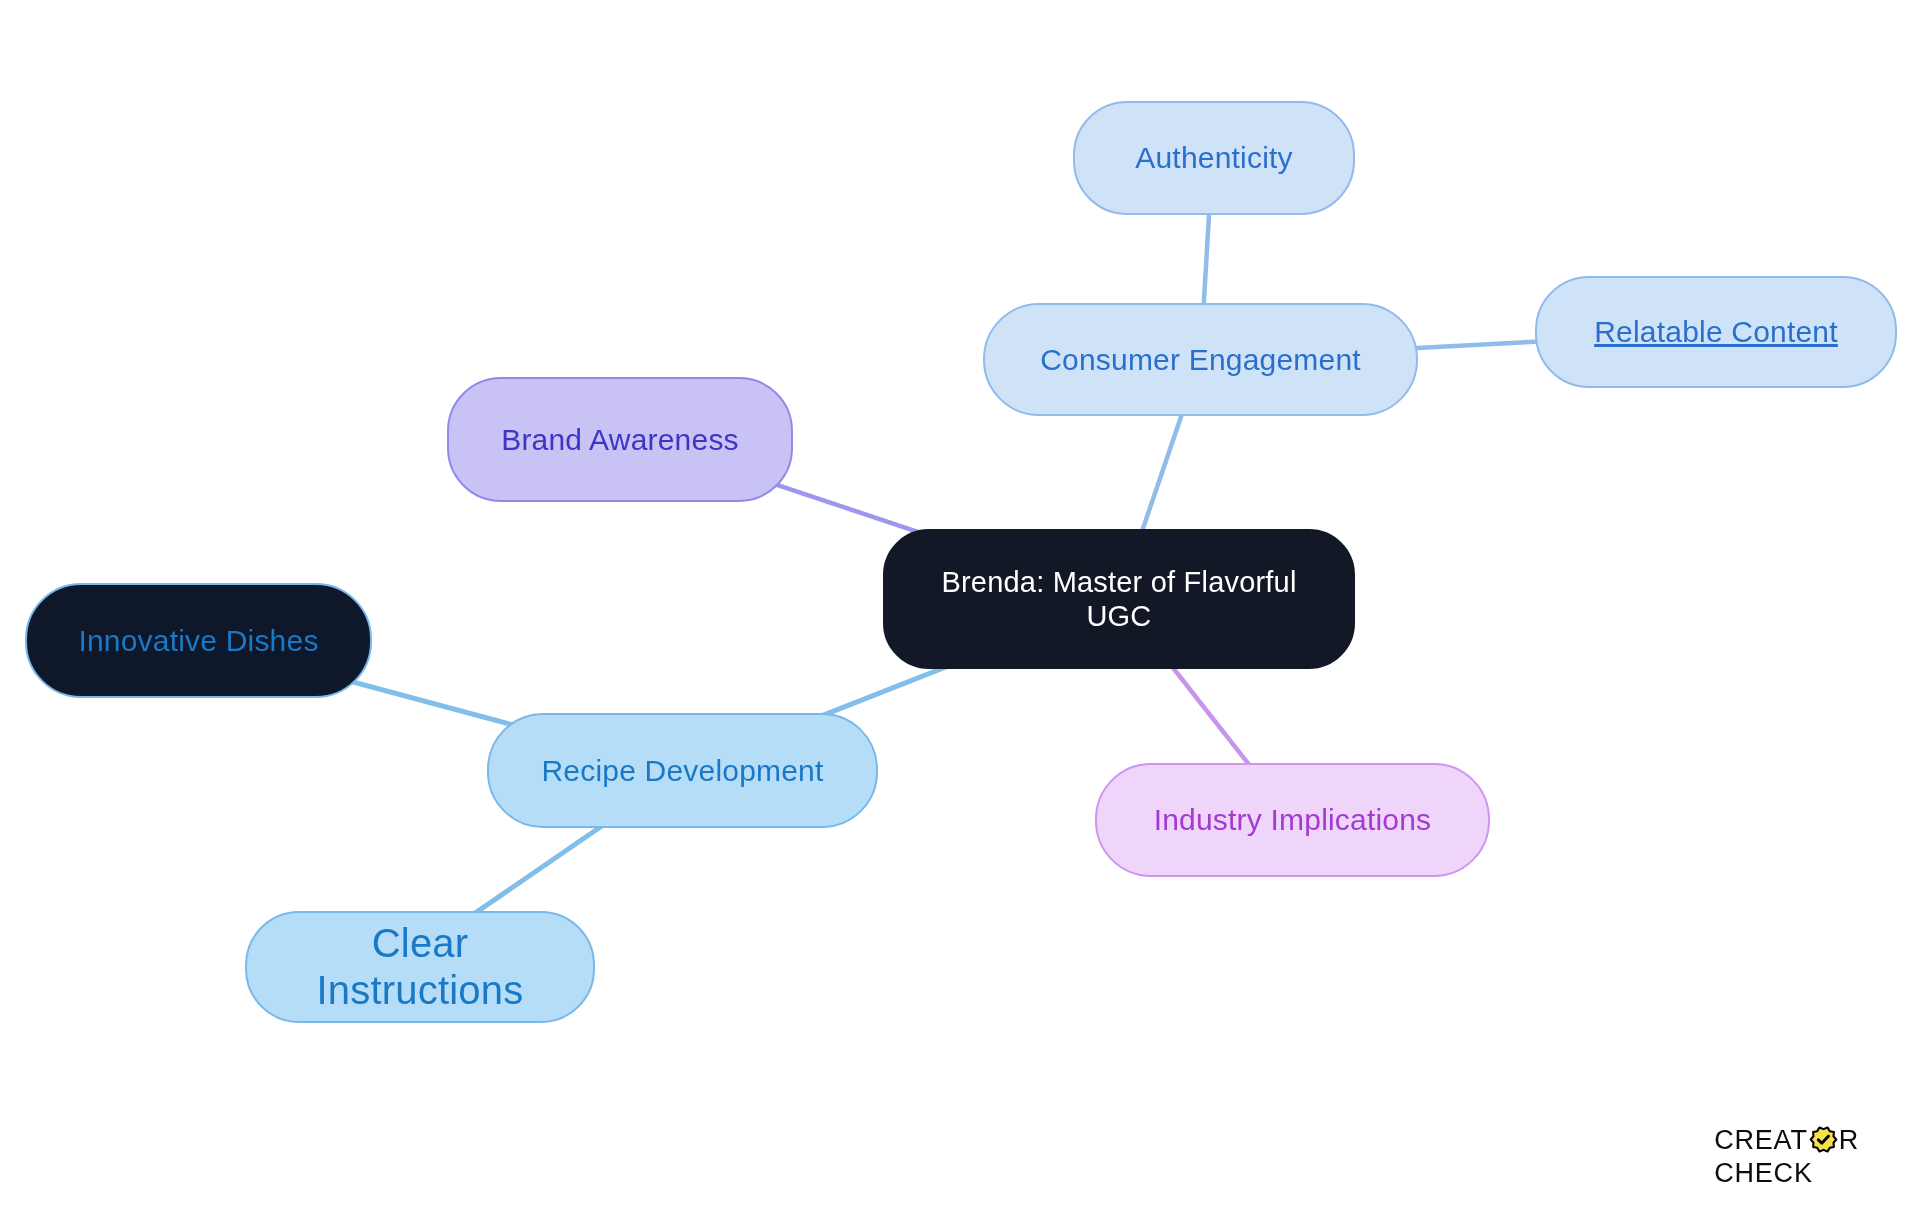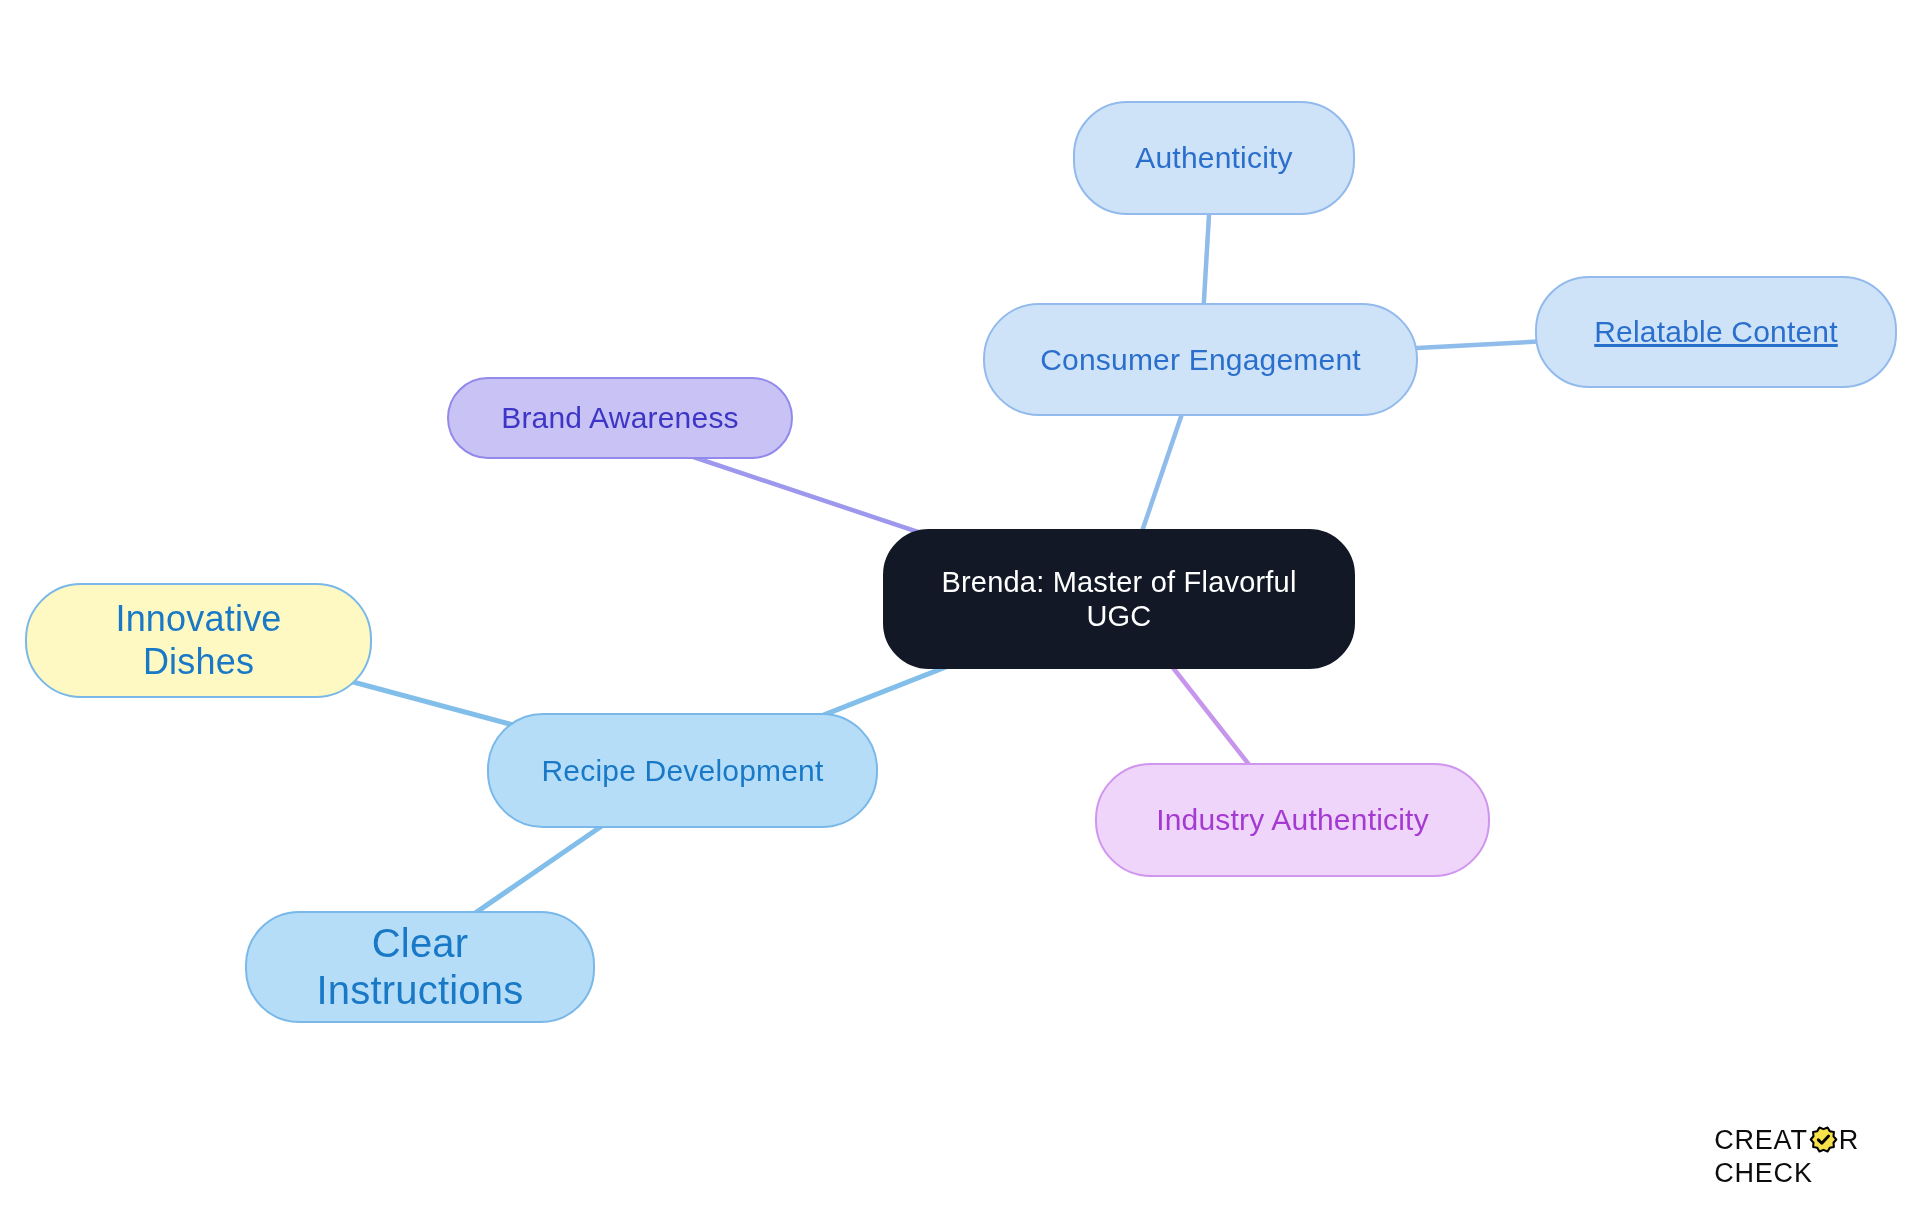--- a/index.html
+++ b/index.html
@@ -71,25 +71,25 @@
       <line x1="1119" y1="599" x2="682.5" y2="770.5" stroke="#82beea" stroke-width="5"></line>
       <line x1="682.5" y1="770.5" x2="198.5" y2="640.5" stroke="#82beea" stroke-width="5"></line>
       <line x1="682.5" y1="770.5" x2="420" y2="951" stroke="#82beea" stroke-width="5"></line>
       <line x1="1119" y1="599" x2="1292.5" y2="820" stroke="#c795ec" stroke-width="4.5"></line>
     </svg>
   <div class="nodes">
       <div class="node" style="left: 883px; top: 529px; width: 472px; height: 140px; background: rgb(18, 24, 38); border-color: rgb(18, 24, 38); color: rgb(255, 255, 255); border-radius: 46px; font-size: 29px;">Brenda: Master of Flavorful UGC</div>
       <div class="node" style="left: 983px; top: 303px; width: 435px; height: 113px; background: rgb(206, 226, 248); border-color: rgb(146, 186, 236); color: rgb(42, 111, 204); border-radius: 56px; font-size: 30px;">Consumer Engagement</div>
       <div class="node" style="left: 1073px; top: 73px; width: 282px; height: 114px; background: rgb(206, 226, 248); border-color: rgb(146, 186, 236); color: rgb(42, 111, 204); border-radius: 54px; font-size: 30px; margin-top: 28px;">Authenticity</div>
       <div class="node" style="left: 1535px; top: 276px; width: 362px; height: 112px; background: rgb(206, 226, 248); border-color: rgb(146, 186, 236); color: rgb(42, 111, 204); border-radius: 54px; font-size: 30px; text-decoration: underline;">Relatable Content</div>
-      <div class="node" style="left: 447px; top: 377px; width: 346px; height: 82px; background: rgb(200, 195, 244); border-color: rgb(145, 137, 235); color: rgb(60, 53, 197); border-radius: 54px; font-size: 30px;">Brand Awareness</div>
+      <div class="node" style="left: 447px; top: 377px; width: 346px; height: 125px; background: rgb(200, 195, 244); border-color: rgb(145, 137, 235); color: rgb(60, 53, 197); border-radius: 54px; font-size: 30px;">Brand Awareness</div>
       <div class="node" style="left: 487px; top: 713px; width: 391px; height: 115px; background: rgb(181, 221, 248); border-color: rgb(121, 184, 232); color: rgb(26, 121, 199); border-radius: 56px; font-size: 30px;">Recipe Development</div>
-      <div class="node" style="left: 25px; top: 583px; width: 347px; height: 115px; background: #fef9c3; border-color: rgb(121, 184, 232); color: rgb(26, 121, 199); border-radius: 56px; font-size: 36px;">Innovative Dishes</div>
+      <div class="node" style="left: 25px; top: 583px; width: 347px; height: 115px; background: #0f172a; border-color: rgb(121, 184, 232); color: rgb(26, 121, 199); border-radius: 56px; font-size: 30px;">Innovative Dishes</div>
       <div class="node" style="left: 245px; top: 895px; width: 350px; height: 112px; background: rgb(181, 221, 248); border-color: rgb(121, 184, 232); color: rgb(26, 121, 199); border-radius: 54px; font-size: 40px; margin-top: 16px;">Clear Instructions</div>
-      <div class="node" style="left: 1095px; top: 763px; width: 395px; height: 114px; background: rgb(238, 213, 249); border-color: rgb(208, 149, 238); color: rgb(164, 58, 210); border-radius: 56px; font-size: 30px;">Industry Authenticity</div>
+      <div class="node" style="left: 1095px; top: 763px; width: 395px; height: 114px; background: rgb(238, 213, 249); border-color: rgb(208, 149, 238); color: rgb(164, 58, 210); border-radius: 56px; font-size: 30px;">Industry Implications</div>
     </div>
 
   <div class="logo">
     <span class="logo-line"><span>CREAT</span><span class="badge"><svg viewBox="0 0 24 24" width="29" height="29" xmlns="http://www.w3.org/2000/svg">
             <path d="M22.6 12l-2.32-2.64.32-3.5-3.43-.78-1.8-3.02L12 3.44 8.63 2.06l-1.8 3.02-3.43.77.32 3.5L1.4 12l2.32 2.64-.32 3.5 3.43.78 1.8 3.02L12 20.56l3.37 1.38 1.8-3.02 3.43-.78-.32-3.49L22.6 12z" fill="#f6e14b" stroke="#000000" stroke-width="1.7" stroke-linejoin="round"></path>
             <path d="M7.7 12.3l2.9 2.8 5.6-6" fill="none" stroke="#000000" stroke-width="2.4" stroke-linecap="round" stroke-linejoin="round"></path>
           </svg></span><span>R</span></span>
     <span class="logo-line">CHECK</span>
   </div>
 </div>

